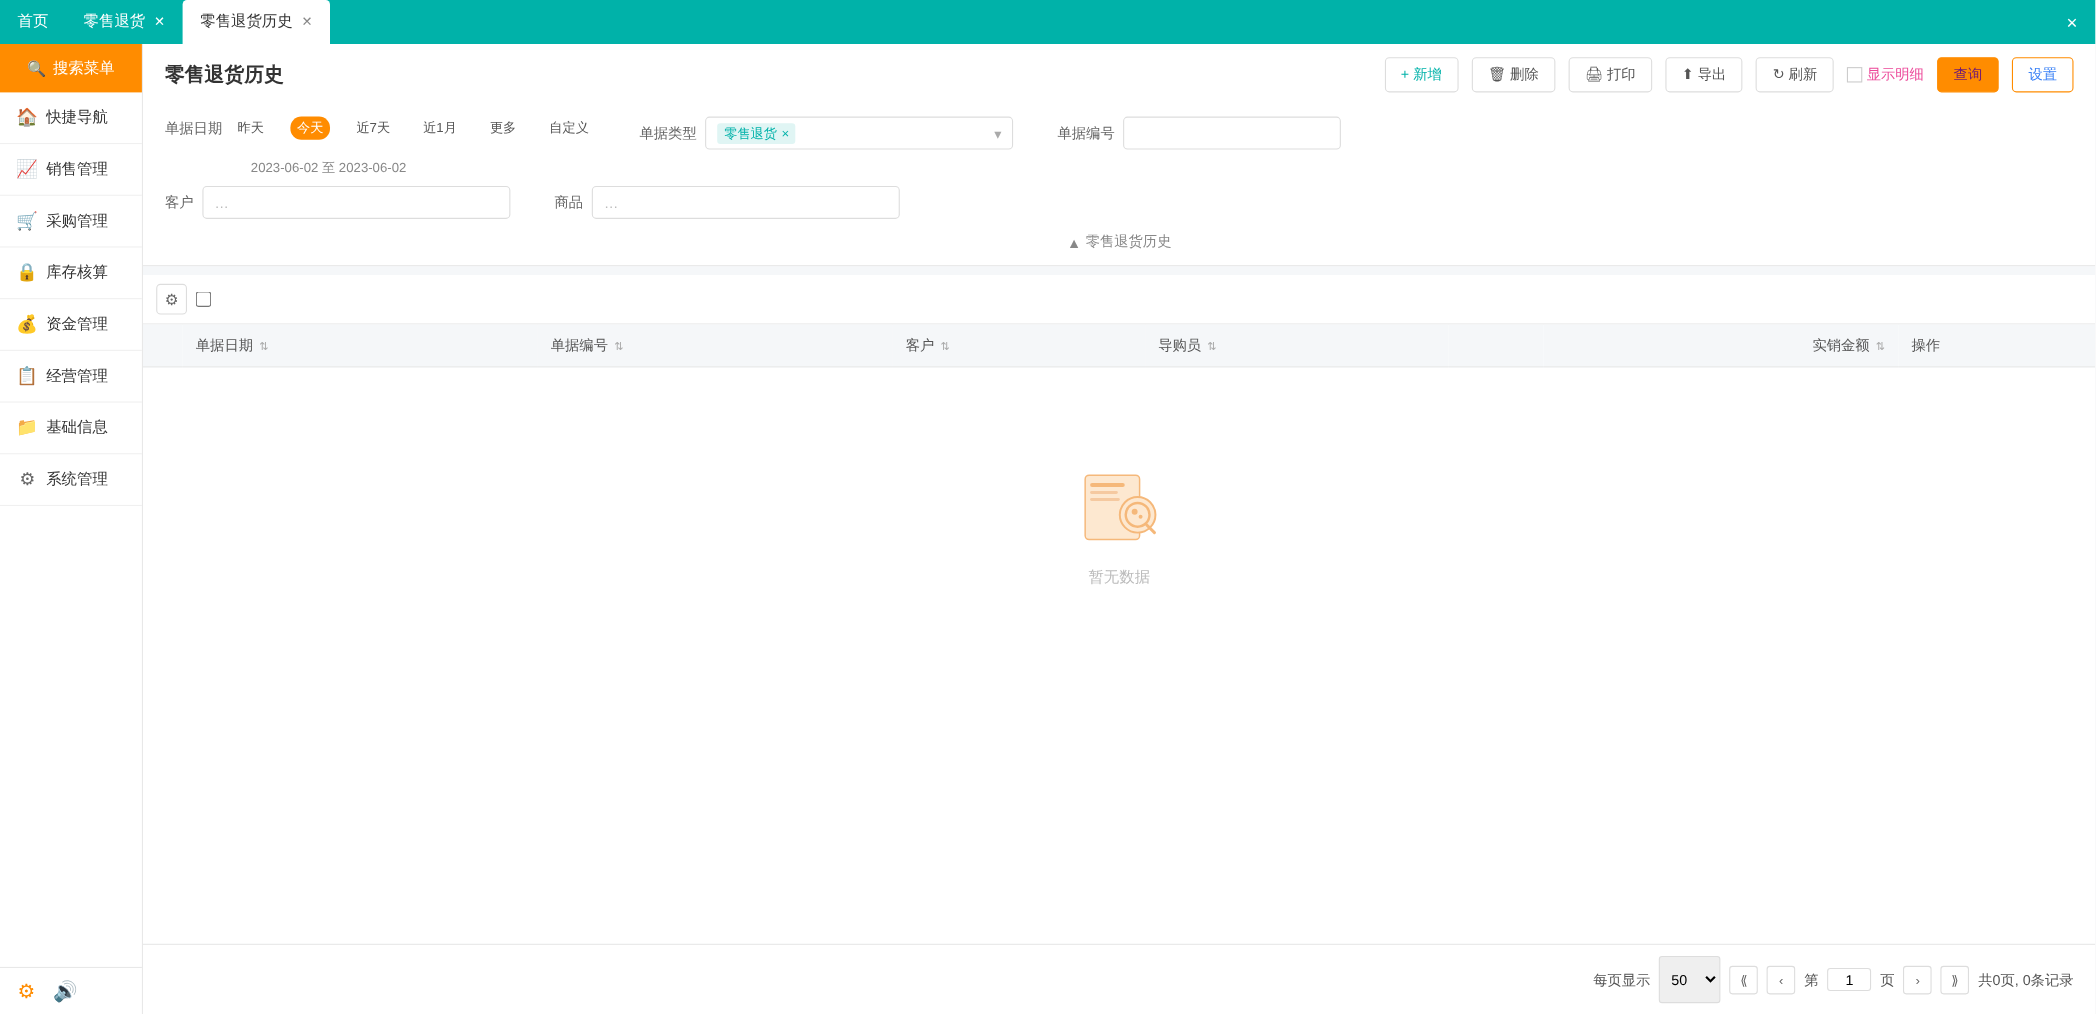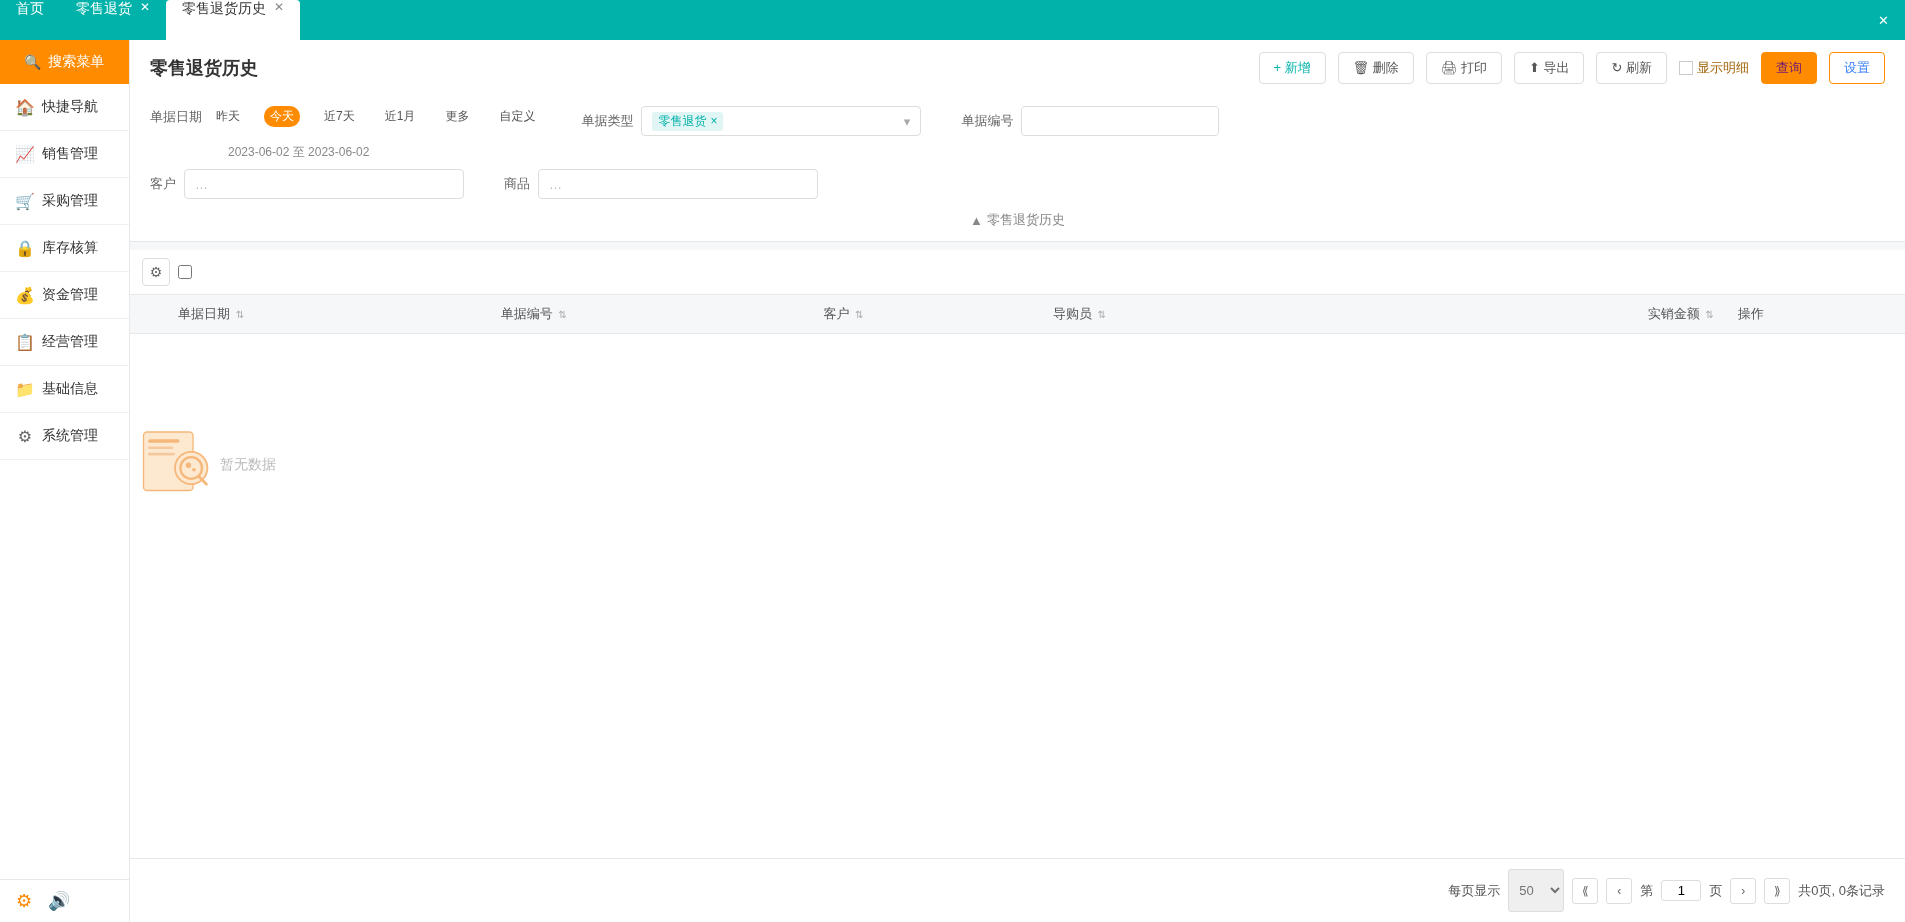--- a/index.html
+++ b/index.html
@@ -10,20 +10,21 @@
       height: 40px;
       background: #00b2a9;
       display: flex;
       align-items: center;
       padding: 0 0;
       flex-shrink: 0;
     }
     .top-bar .tab {
       height: 40px;
       display: flex;
+      align-items: center;
       padding: 0 16px;
       color: #fff;
       font-size: 14px;
       cursor: pointer;
       position: relative;
       white-space: nowrap;
     }
     .top-bar .tab.active {
       background: #fff;
       color: #333;
@@ -161,21 +162,21 @@
     .btn-new {
       background: #fff;
       color: #00b2a9;
       border-color: #ddd;
     }
     .show-detail-label {
       display: flex;
       align-items: center;
       gap: 4px;
       font-size: 13px;
-      color: #a16207;
+      color: #ec4899;
     }
     .checkbox-square {
       width: 14px;
       height: 14px;
       border: 1px solid #ccc;
       display: inline-block;
     }
 
     
     .filter-area {
@@ -302,21 +303,21 @@
       width: 36px;
       text-align: center;
     }
     tbody tr td {
       padding: 10px 12px;
       border-bottom: 1px solid #f0f0f0;
       color: #333;
     }
     .empty-state {
       display: flex;
-      flex-direction: row;
+      flex-direction: column;
       align-items: center;
       padding: 80px 0 40px 0;
     }
     .empty-icon {
       width: 90px;
       height: 90px;
       margin-bottom: 12px;
     }
     .empty-text {
       color: #bbb;
@@ -334,21 +335,21 @@
       gap: 8px;
       font-size: 13px;
       color: #555;
       flex-shrink: 0;
     }
     .pagination-select {
       border: 1px solid #ddd;
       border-radius: 3px;
       padding: 12px 6px;
       font-size: 13px;
-      color: #737373;
+      color: #000000;
       cursor: pointer;
     }
     .pagination-btn {
       width: 26px;
       height: 26px;
       display: flex;
       align-items: center;
       justify-content: center;
       border: 1px solid #ddd;
       border-radius: 3px;

